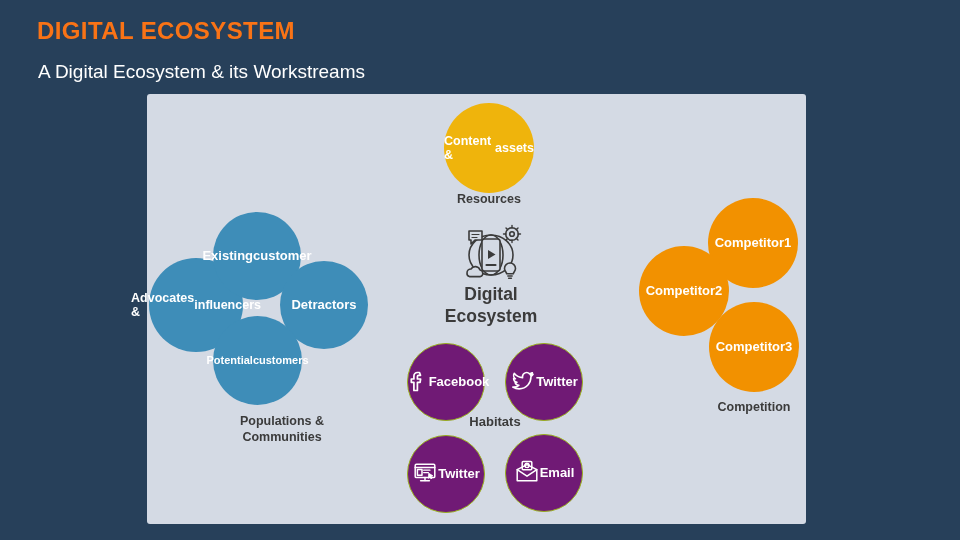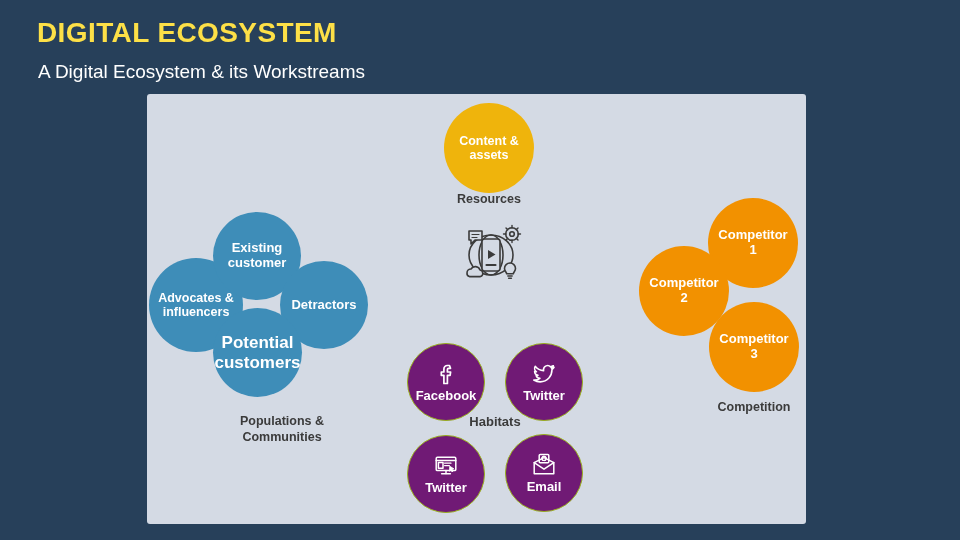--- a/index.html
+++ b/index.html
@@ -13,23 +13,23 @@
     font-family: "Liberation Sans", sans-serif;
     overflow: hidden;
     position: relative;
   }
 
   
   #slide-title {
     position: absolute;
     left: 37px;
     top: 17px;
-    font-size: 28px;
-    font-weight: bold;
-    color: #fde047;
+    font-size: 24px;
+    font-weight: bold;
+    color: #f97316;
     letter-spacing: 0.4px;
     white-space: nowrap;
   }
   #slide-subtitle {
     position: absolute;
     left: 38px;
     top: 61px;
     font-size: 19px;
     font-weight: normal;
     color: #FFFFFF;
@@ -45,21 +45,21 @@
     height: 430px;
     background: #D4DAE4;
     border-radius: 3px;
   }
 
   
   .node {
     position: absolute;
     border-radius: 50%;
     display: flex;
-    flex-direction: column;
+    flex-direction: row;
     align-items: center;
     justify-content: center;
     text-align: left;
     color: #FFFFFF;
     font-weight: bold;
     line-height: 1.12;
     box-sizing: border-box;
   }
   .node.blue   { background: #3E8DB8; }
   .node.yellow { background: #EFB40C; }
@@ -149,36 +149,40 @@
         <line x1="50.8" y1="18.2" x2="49" y2="20"></line>
       </g>
 
       <path d="M53 43 a5.5 5.5 0 0 1 5.5 5.5 c0 2.6 -2 3.4 -2.2 5.3 h-6.6 c-0.2 -1.9 -2.2 -2.7 -2.2 -5.3 a5.5 5.5 0 0 1 5.5 -5.5 z" fill="#D4DAE4"></path>
       <line x1="50.8" y1="56" x2="55.2" y2="56" stroke-width="1.4"></line>
       <line x1="51.6" y1="58.3" x2="54.4" y2="58.3" stroke-width="1.4"></line>
 
       <path d="M10 53 a4 4 0 0 1 4 -4 a5 5 0 0 1 9 1 a3.4 3.4 0 0 1 0.4 6.6 h-11 a3.4 3.4 0 0 1 -2.4 -3.6 z" fill="#D4DAE4"></path>
     </svg>
   </div>
+  <div id="center-title" style="left:278px; top:189px;">
+    <span>Digital</span><br>
+    <span>Ecosystem</span>
+  </div>
 
   <div class="node blue" style="left:2px; top:164px; width:94px; height:94px; font-size:12.5px;">
     <span class="node-label">Advocates &amp;</span>
     <span class="node-label">influencers</span>
   </div>
 
   <div class="node blue" style="left:66px; top:118px; width:88px; height:88px; font-size:13px;">
     <span class="node-label">Existing</span>
     <span class="node-label">customer</span>
   </div>
 
   <div class="node blue" style="left:133px; top:167px; width:88px; height:88px; font-size:13px;">
     <span class="node-label">Detractors</span>
   </div>
 
-  <div class="node blue" style="left:66px; top:214px; width:89px; height:89px; font-size:17px;">
+  <div class="node blue" style="left:66px; top:222px; width:89px; height:89px; font-size:11px;">
     <span class="node-label">Potential</span>
     <span class="node-label">customers</span>
   </div>
 
   <div class="group-caption" style="left:50px; top:319px; width:170px;">
     <span>Populations &amp;</span><br>
     <span>Communities</span>
   </div>
 
   <div class="node orange" style="left:561px; top:104px; width:90px; height:90px; font-size:13px;">

